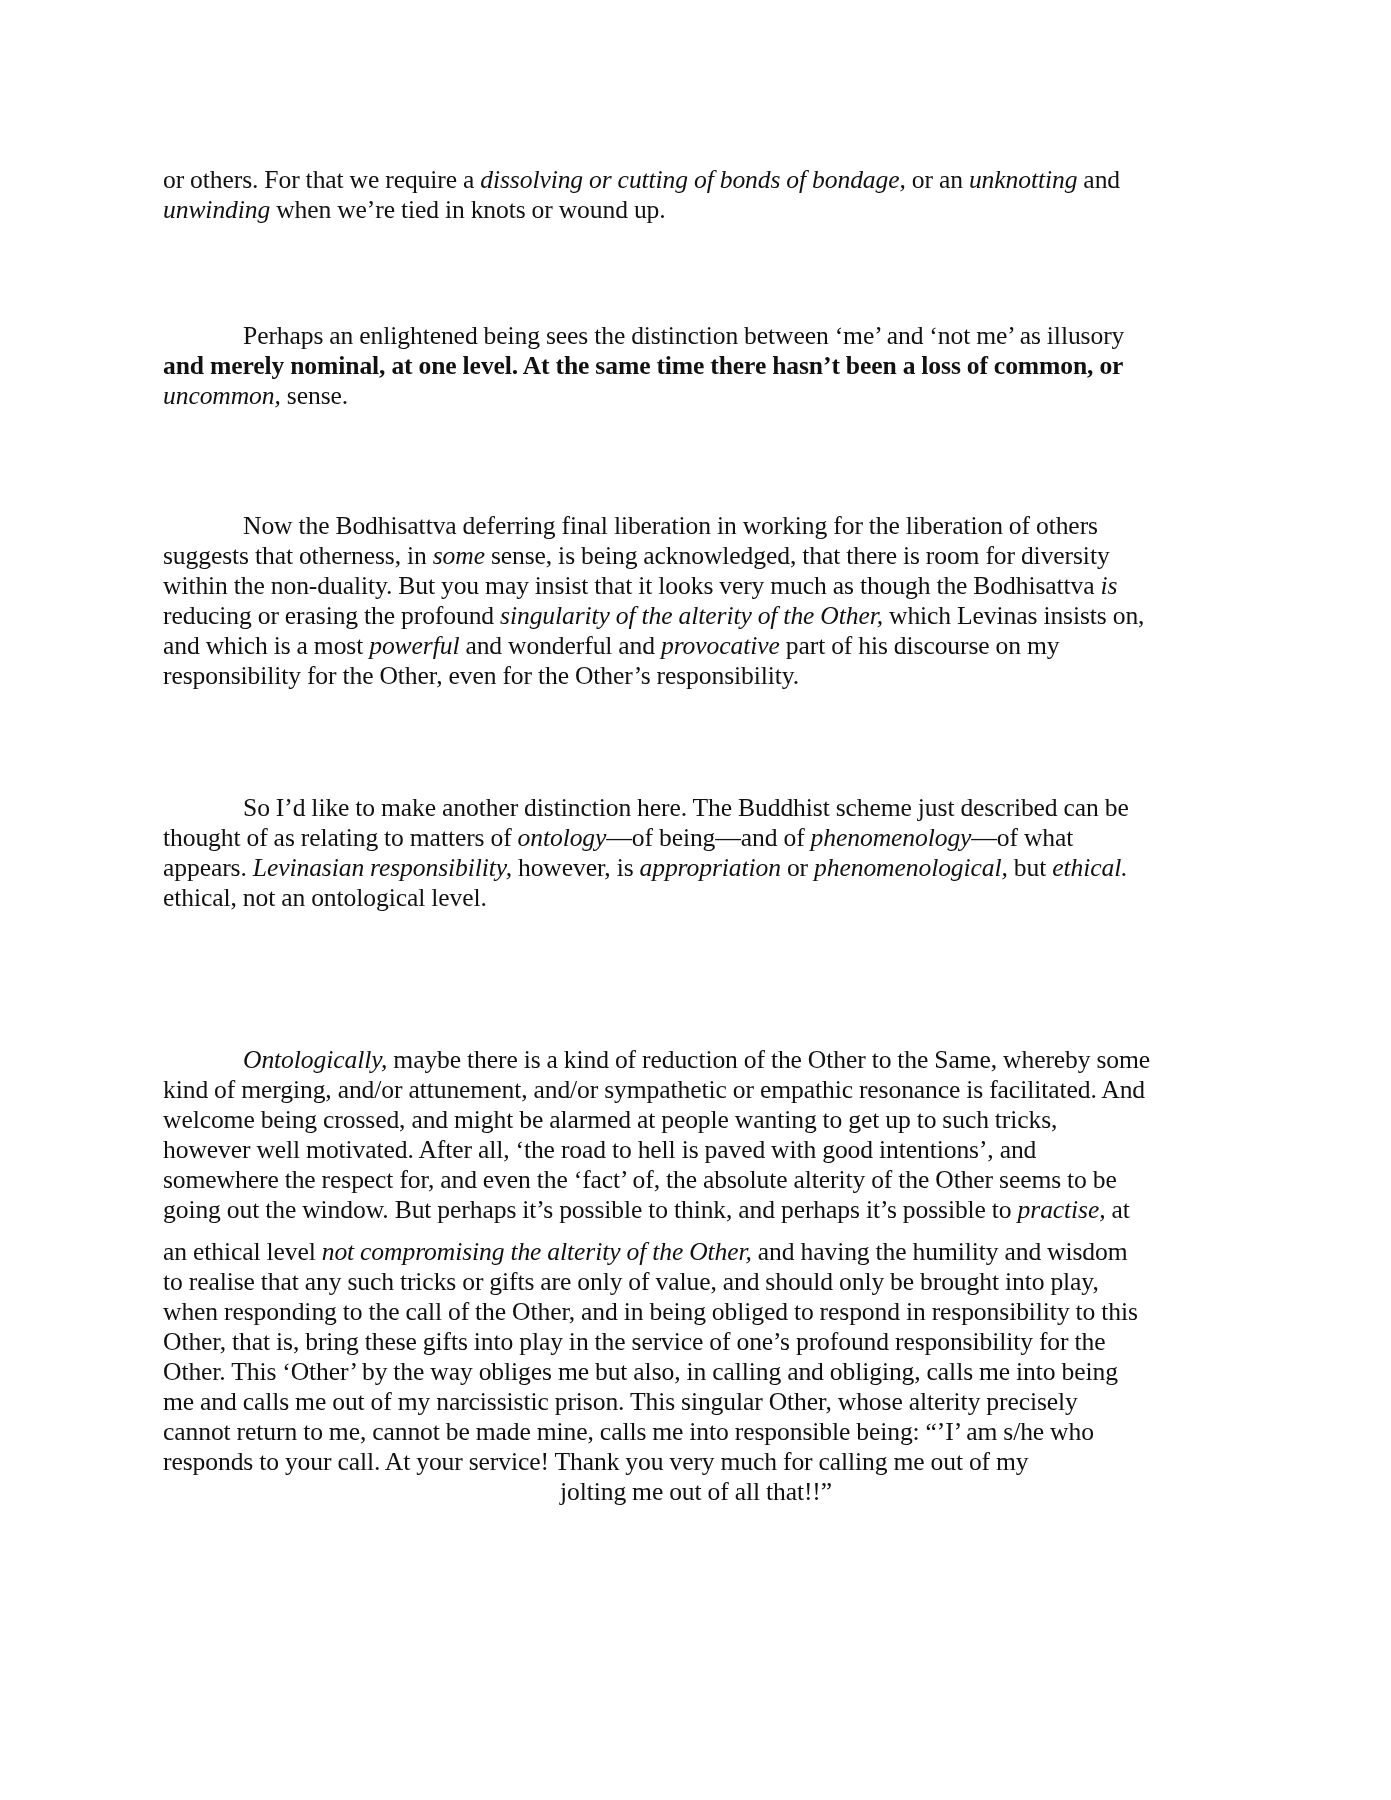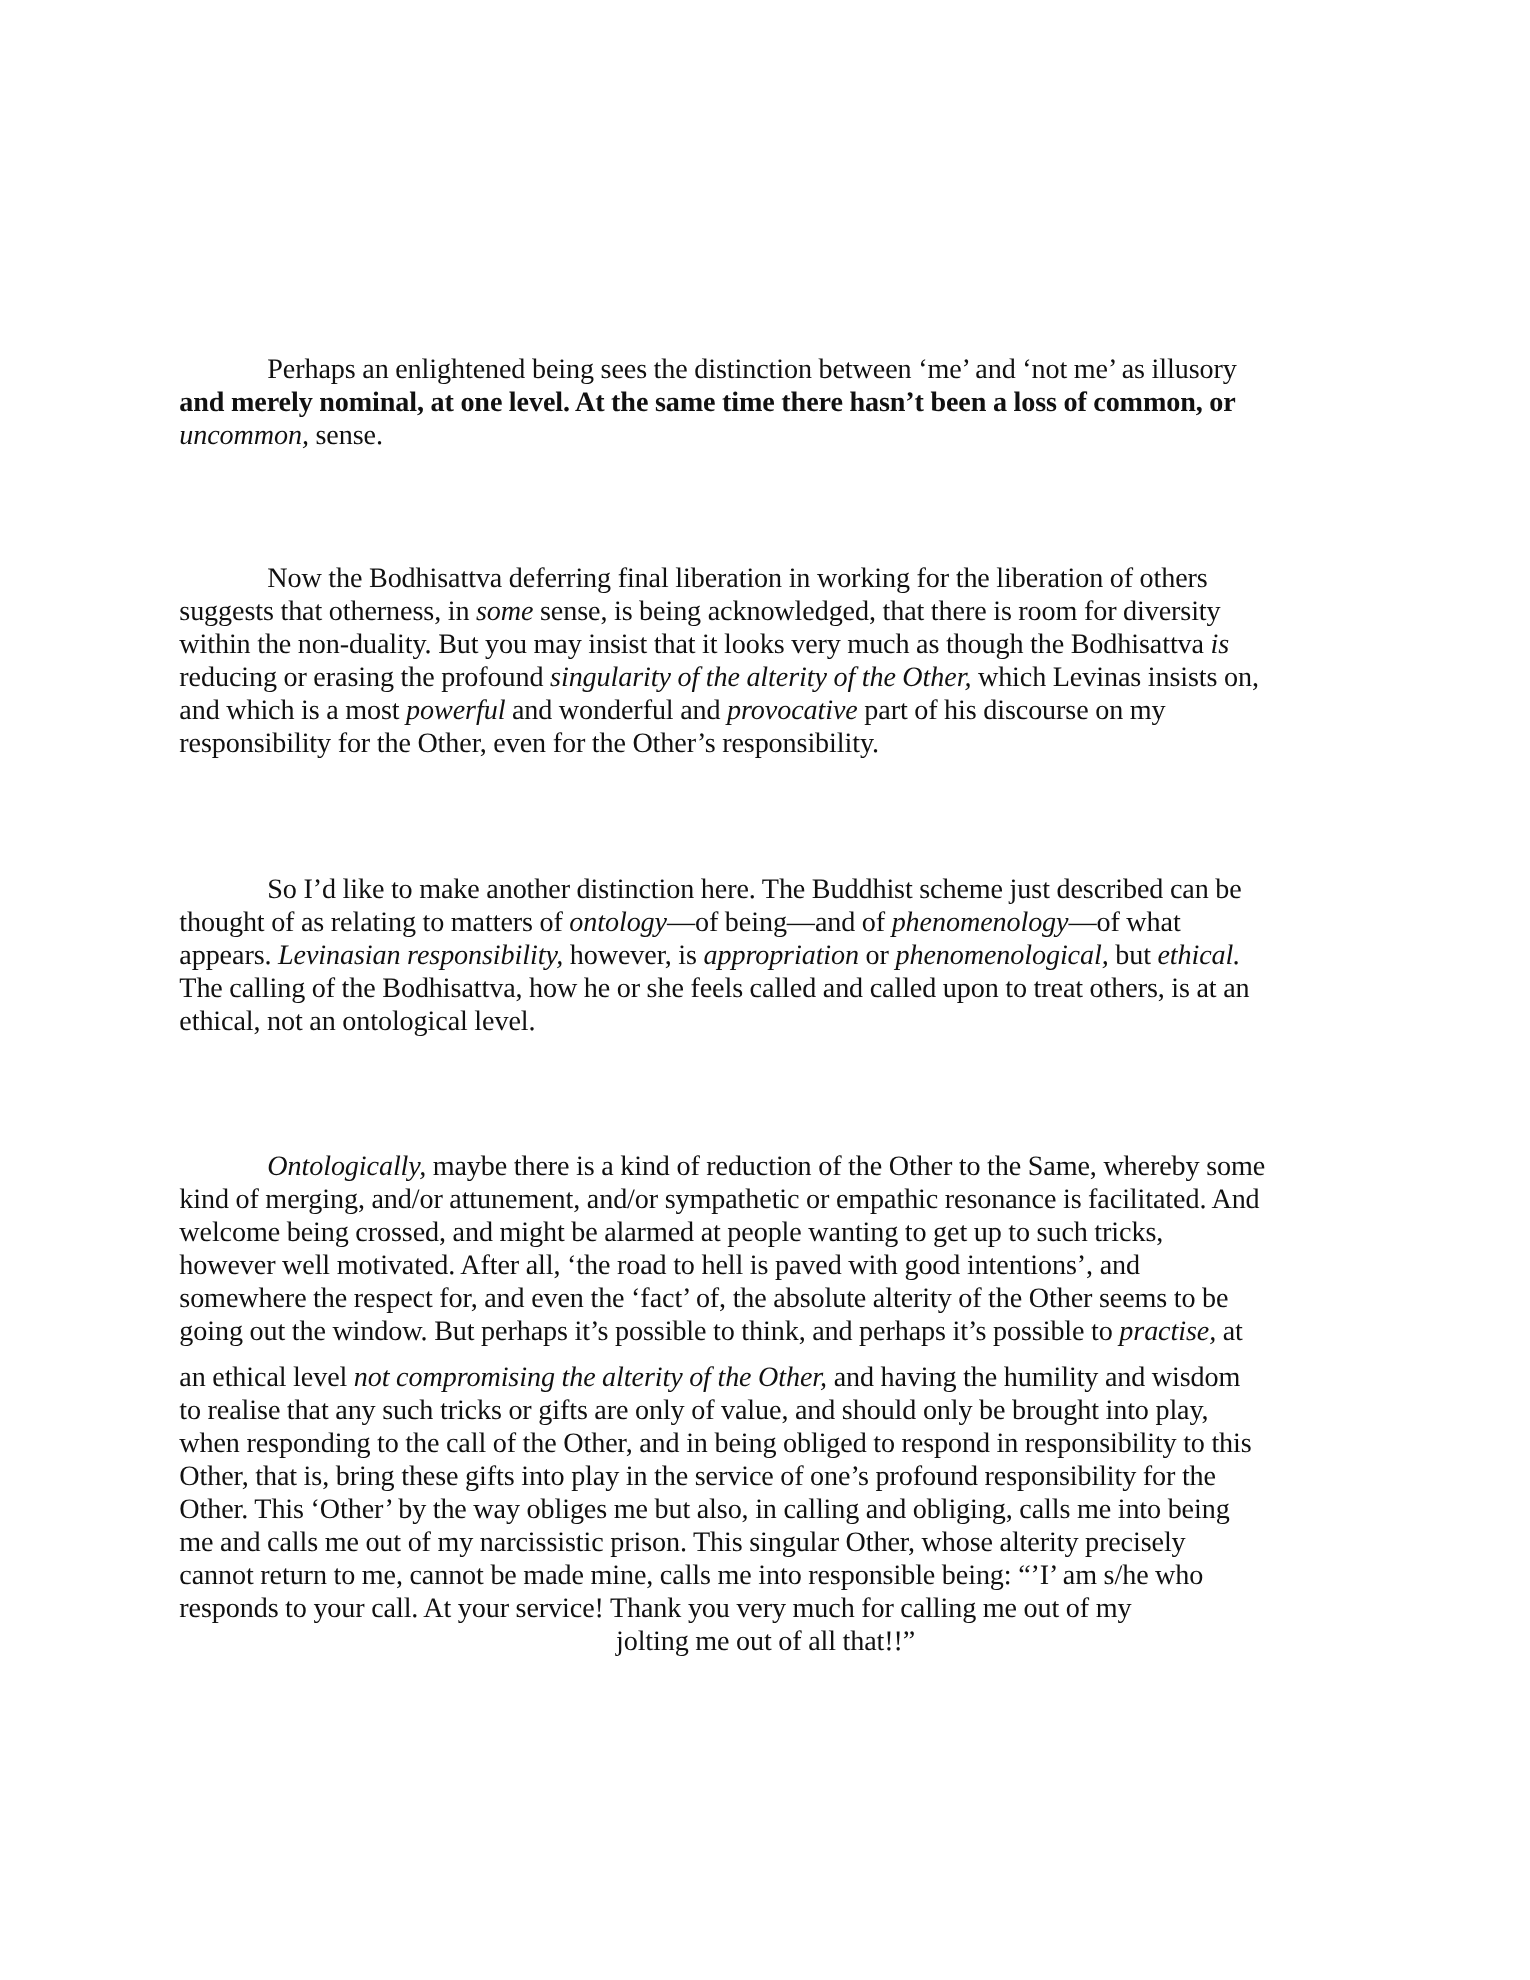--- a/index.html
+++ b/index.html
@@ -19,38 +19,41 @@
       word-spacing: -0.3px;
     }
     .para.indent { text-indent: 80px; }
     .line { display: block; white-space: nowrap; }
     em { font-style: italic; }
   </style>
 </head>
 <body>
 
 <div class="page">
+  <p class="para" id="p1" style="top:165px;">
+      <span class="line"><span>or others. For that we require a </span><em>dissolving or cutting of bonds of bondage,</em><span> or an </span><em>unknotting</em><span> and</span></span>
+      <span class="line" style="text-indent: 0px;"><em>unwinding</em><span> when we’re tied in knots or wound up.</span></span>
+    </p>
   <p class="para indent" id="p2" style="top:321px;">
       <span class="line"><span>Perhaps an enlightened being sees the distinction between ‘me’ and ‘not me’ as illusory</span></span>
       <span class="line" style="text-indent: 0px; font-weight: bold;"><span>and merely nominal, at one level. At the same time there hasn’t been a loss of common, or</span></span>
       <span class="line" style="text-indent: 0px;"><em>uncommon,</em><span> sense.</span></span>
     </p>
   <p class="para indent" id="p3" style="top:511px;">
       <span class="line"><span>Now the Bodhisattva deferring final liberation in working for the liberation of others</span></span>
       <span class="line" style="text-indent: 0px;"><span>suggests that otherness, in </span><em>some</em><span> sense, is being acknowledged, that there is room for diversity</span></span>
       <span class="line" style="text-indent: 0px;"><span>within the non-duality. But you may insist that it looks very much as though the Bodhisattva </span><em>is</em></span>
       <span class="line" style="text-indent: 0px;"><span>reducing or erasing the profound </span><em>singularity of the alterity of the Other,</em><span> which Levinas insists on,</span></span>
       <span class="line" style="text-indent: 0px;"><span>and which is a most </span><em>powerful</em><span> and wonderful and </span><em>provocative</em><span> part of his discourse on my</span></span>
       <span class="line" style="text-indent: 0px;"><span>responsibility for the Other, even for the Other’s responsibility.</span></span>
     </p>
   <p class="para indent" id="p4" style="top:793px;">
       <span class="line"><span>So I’d like to make another distinction here. The Buddhist scheme just described can be</span></span>
       <span class="line" style="text-indent: 0px;"><span>thought of as relating to matters of </span><em>ontology</em><span>—of being—and of </span><em>phenomenology</em><span>—of what</span></span>
       <span class="line" style="text-indent: 0px;"><span>appears. </span><em>Levinasian responsibility,</em><span> however, is </span><em>appropriation</em><span> or </span><em>phenomenological,</em><span> but </span><em>ethical.</em></span>
-      <span class="line" style="text-indent: 0px;"><span>The calling of the Bodhisattva, how he or she feels called and called upon to treat others, is at an</span></span>
       <span class="line" style="text-indent: 0px;"><span>ethical, not an ontological level.</span></span>
     </p>
   <p class="para indent" id="p5" style="top:1045px;">
       <span class="line"><em>Ontologically,</em><span> maybe there is a kind of reduction of the Other to the Same, whereby some</span></span>
       <span class="line" style="text-indent: 0px;"><span>kind of merging, and/or attunement, and/or sympathetic or empathic resonance is facilitated. And</span></span>
       <span class="line" style="text-indent: 0px;"><span>welcome being crossed, and might be alarmed at people wanting to get up to such tricks,</span></span>
       <span class="line" style="text-indent: 0px;"><span>however well motivated. After all, ‘the road to hell is paved with good intentions’, and</span></span>
       <span class="line" style="text-indent: 0px;"><span>somewhere the respect for, and even the ‘fact’ of, the absolute alterity of the Other seems to be</span></span>
       <span class="line" style="text-indent: 0px;"><span>going out the window. But perhaps it’s possible to think, and perhaps it’s possible to </span><em>practise,</em><span> at</span></span>
       <span class="line" style="text-indent: 0px; margin-top: 12px;"><span>an ethical level </span><em>not compromising the alterity of the Other,</em><span> and having the humility and wisdom</span></span>

